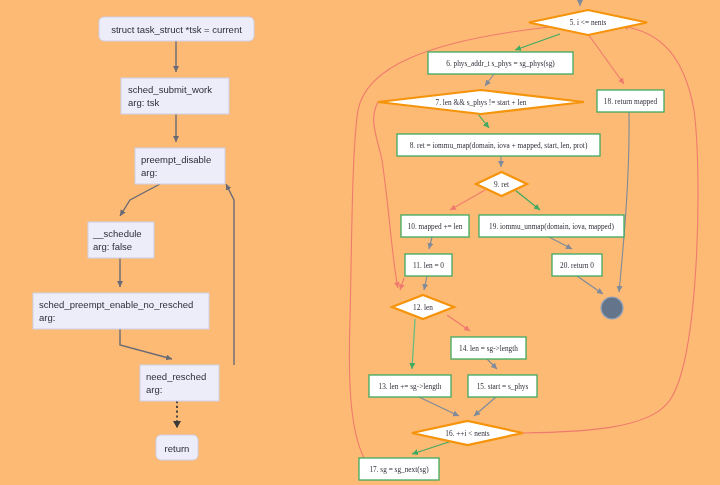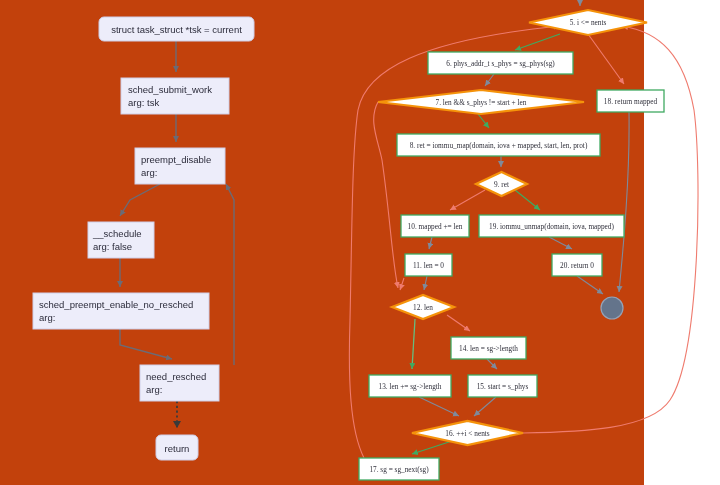--- a/index.html
+++ b/index.html
@@ -1,18 +1,18 @@
 <!DOCTYPE html>
 <html><head>
 <meta charset="utf-8">
 <style>
   html,body{margin:0;padding:0;background:#ffffff;}
   body{width:720px;height:485px;overflow:hidden;
        font-family:"Liberation Sans",sans-serif;}
-  #canvas{position:relative;width:644px;height:485px;background:#c2410c;}
+  #canvas{position:relative;width:720px;height:485px;background:#fdba74;}
   svg{display:block;}
   .lbl-left{font-family:"Liberation Sans",sans-serif;font-size:9.5px;fill:#2b2b3a;}
   .lbl-right{font-family:"Liberation Serif",serif;font-size:7.3px;fill:#2f2f3a;}
 </style>
 </head>
 <body>
 
 <div id="canvas">
 
   <svg width="720" height="485" viewBox="0 0 720 485">

